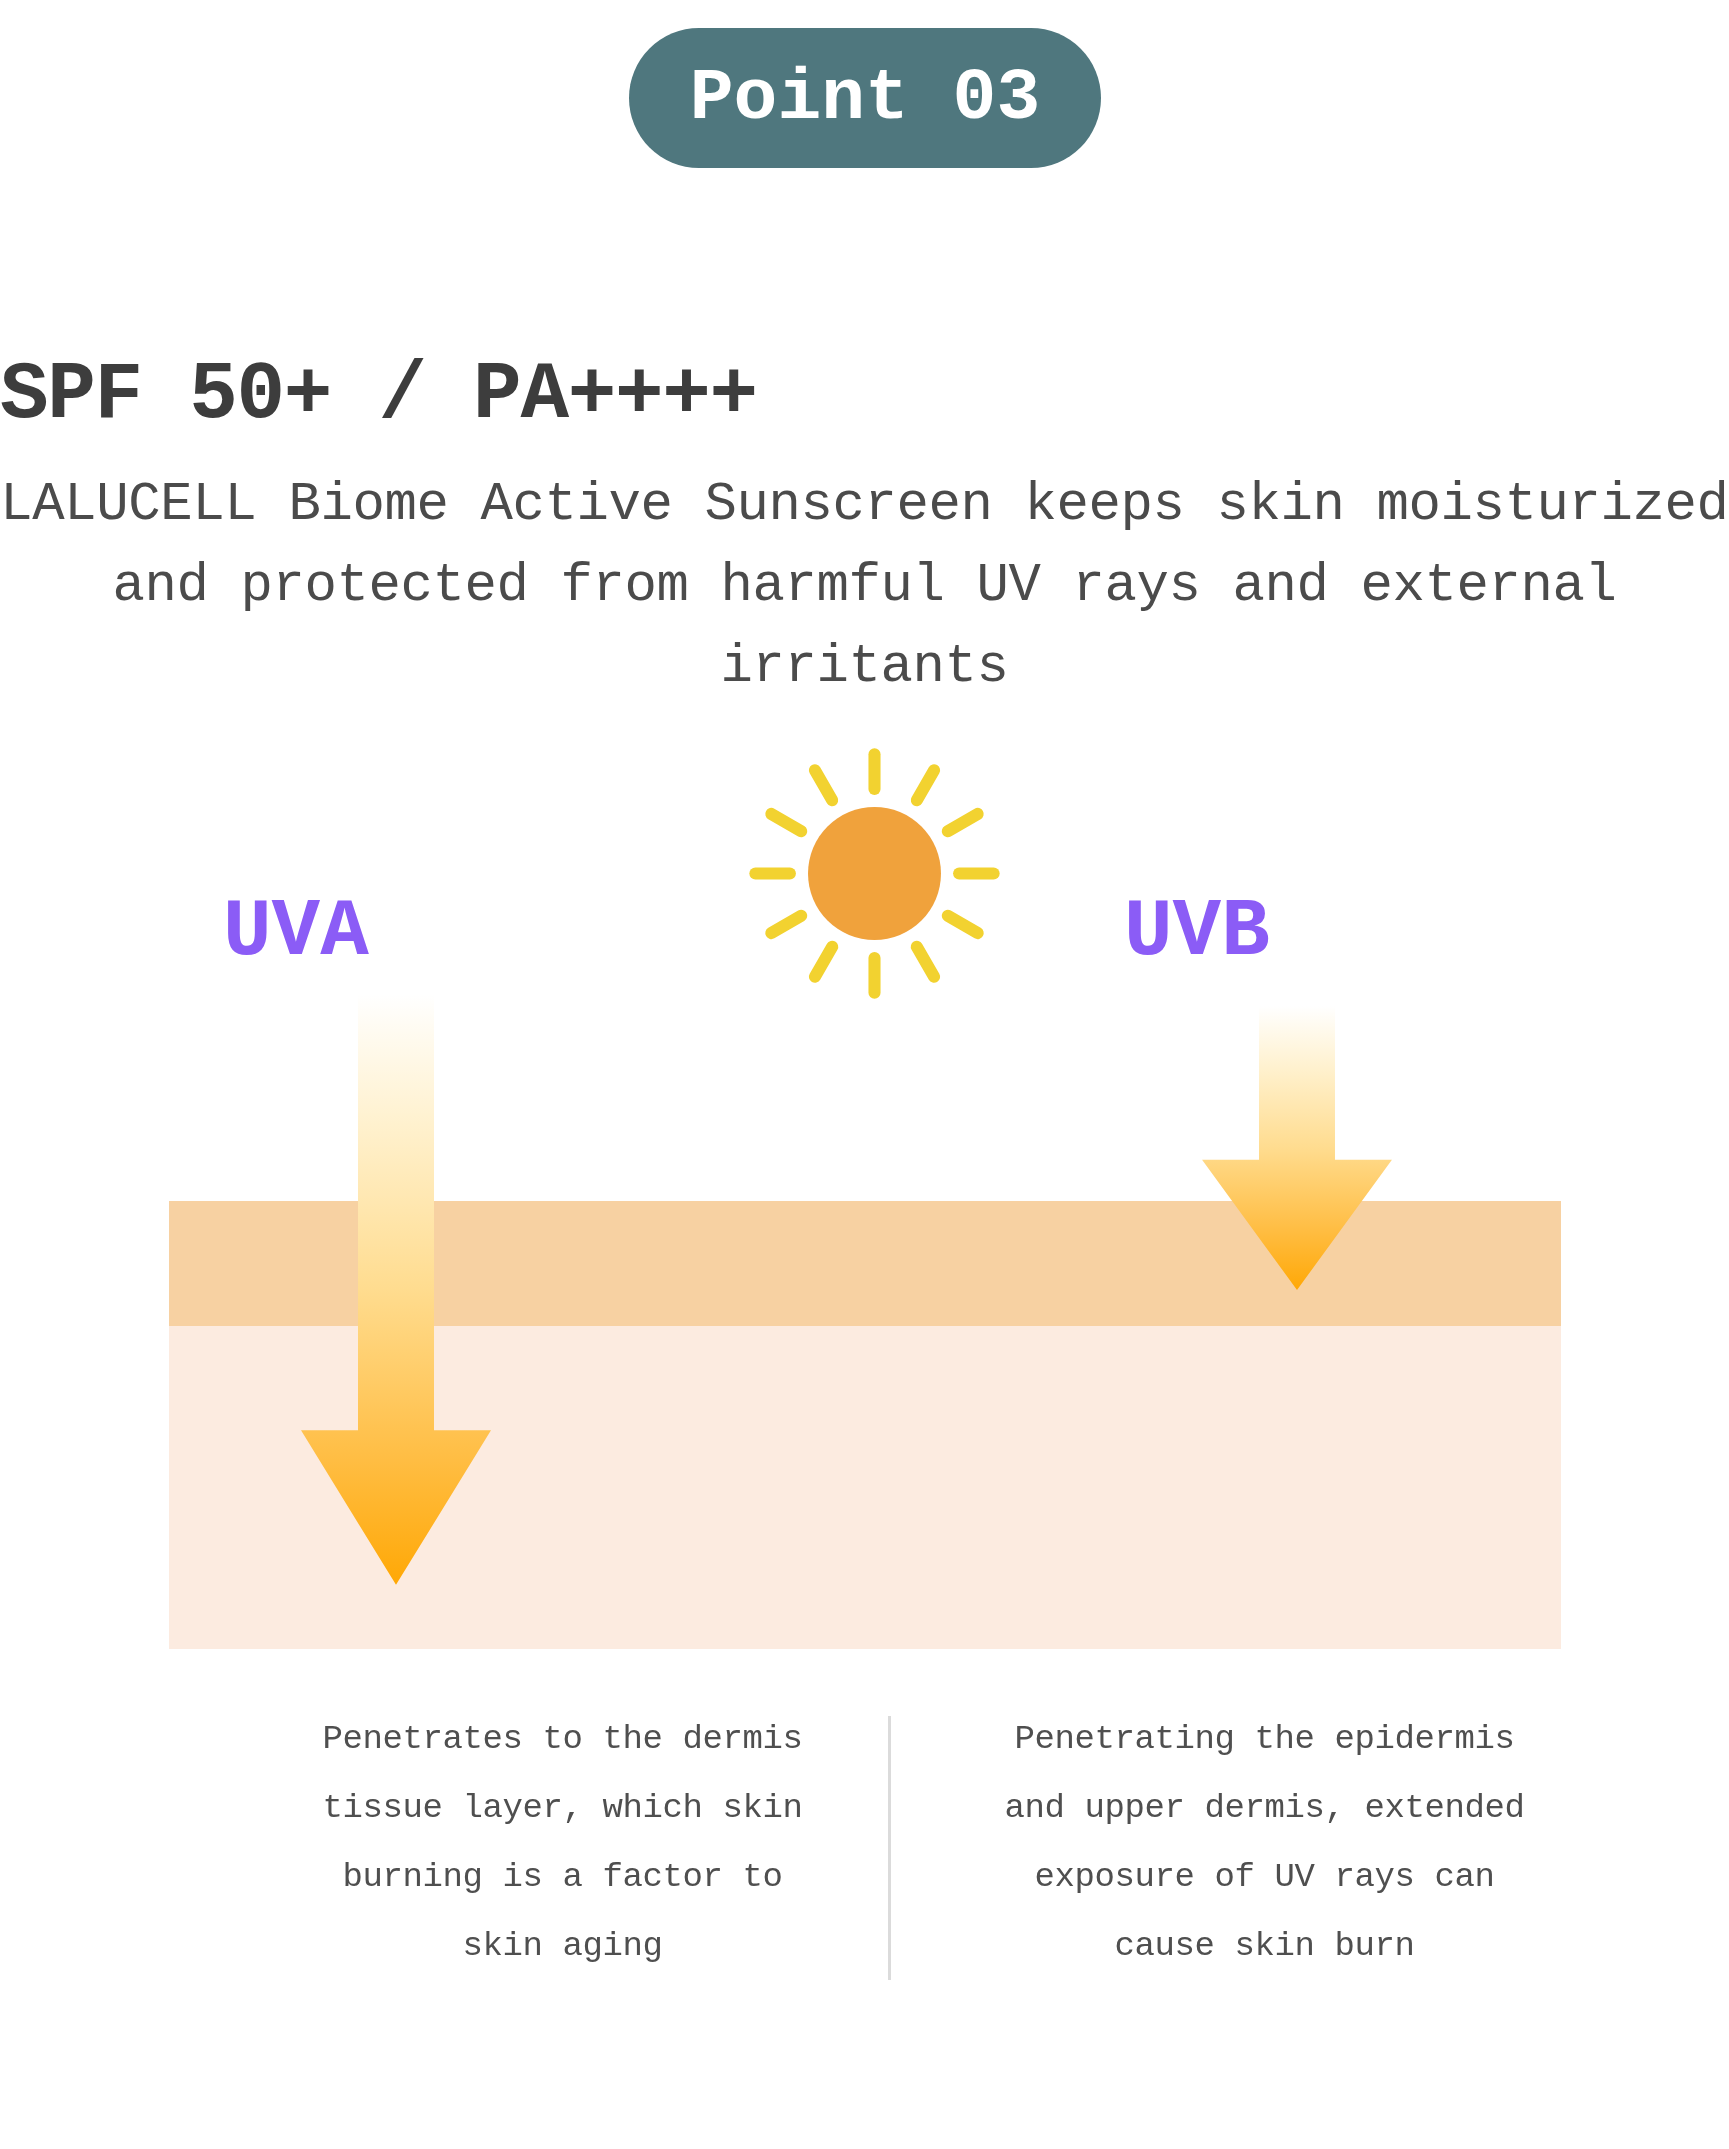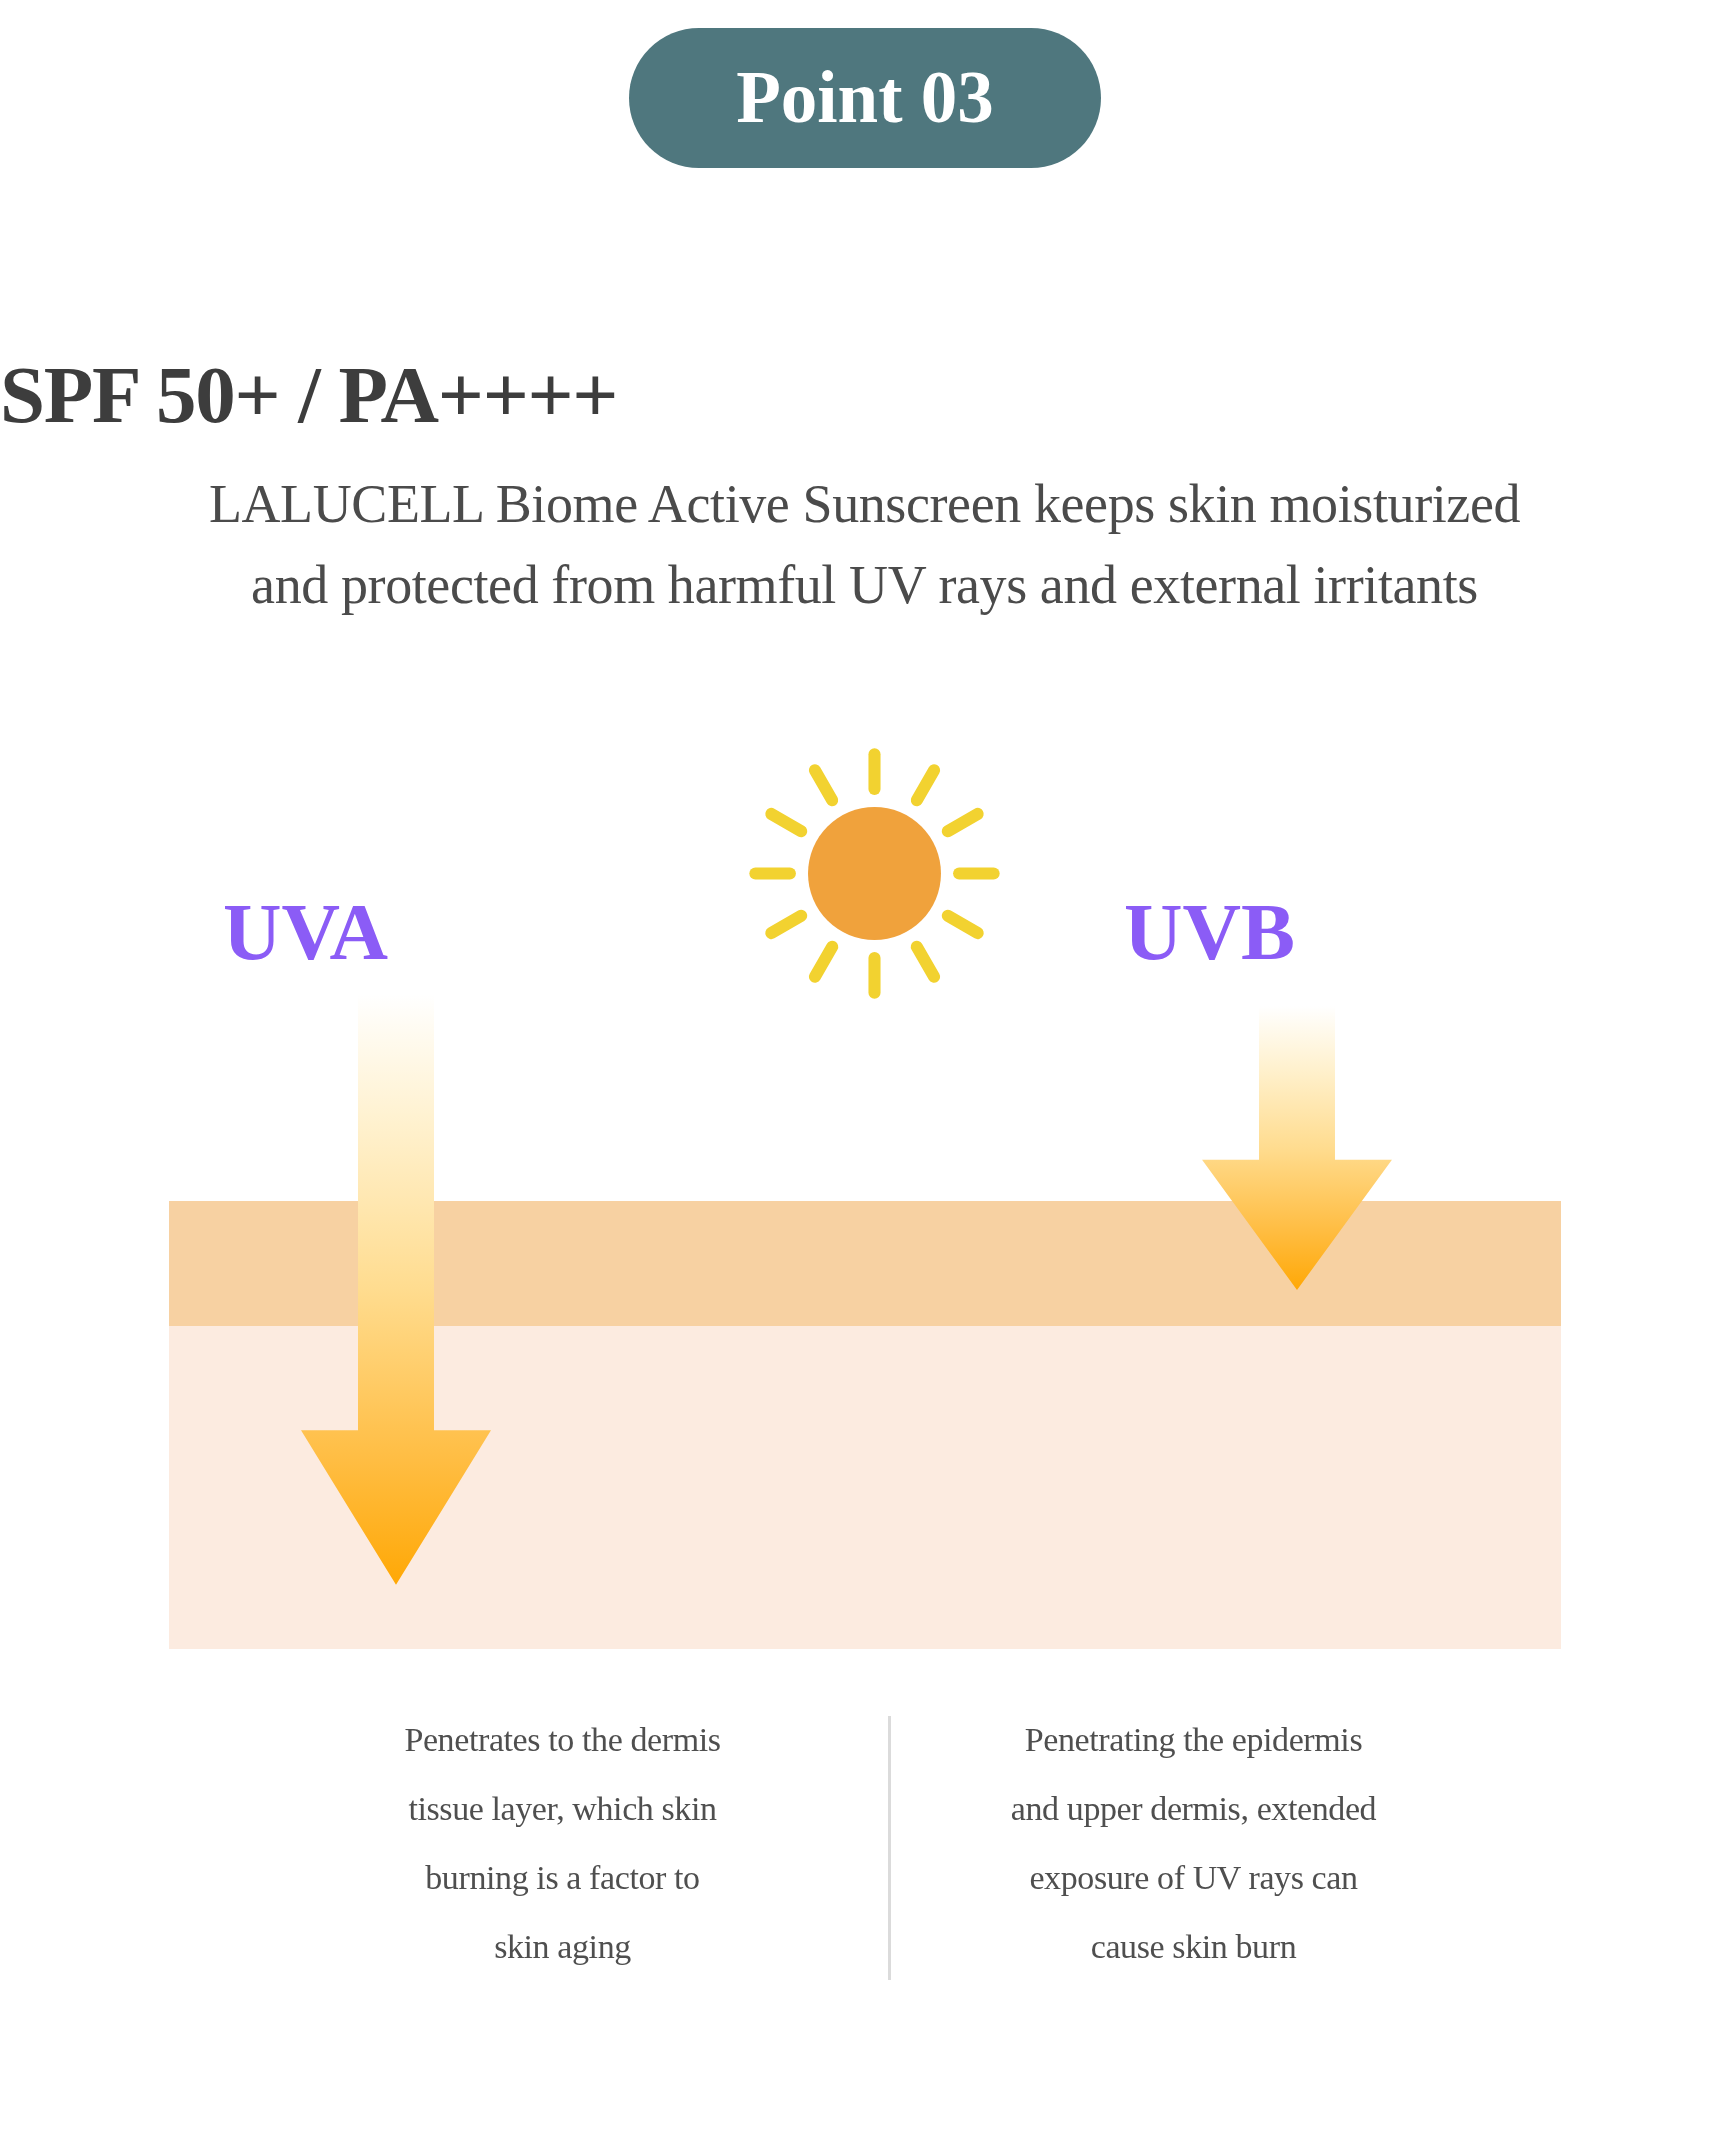--- a/index.html
+++ b/index.html
@@ -2,21 +2,21 @@
 <html style="font-size:14px"><head>
 <meta charset="utf-8">
 <style>
   html,body{margin:0;padding:0;background:#ffffff;}
   .page{
     position:relative;
     width:1729px;
     height:1992px;
     overflow:hidden;
     background:#ffffff;
-    font-family:Liberation Serif, serif;
+    font-family:Liberation Mono, monospace;
     color:#3d3d3d;
     border-radius:19px;
   }
   .abs{position:absolute;}
   .badge{
     left:629px; top:28px; width:472px; height:140px;
     background:#4F777E; border-radius:71px;
     display:flex; align-items:center; justify-content:center;
   }
   .badge span{
@@ -54,21 +54,21 @@
     background:#FCEBE0;
   }
   .uva-arrow{left:301px; top:994px;}
   .uvb-arrow{left:1202px; top:1006px;}
   .caption{
     width:623px; text-align:center;
     font-size:34px; line-height:69px; font-weight:400;
     color:#4f4f4f; white-space:pre-line; letter-spacing:-0.4px;
   }
   .caption-left{left:251px; top:1705px;}
-  .caption-right{left:882px; top:1705px;text-align:center;}
+  .caption-right{left:953px; top:1705px;text-align:center;}
   .divider{
     left:888px; top:1716px; width:2.6px; height:264px;
     background:#DBDBDB;
   }
   .gray-panel{
     left:446px; top:2087px; width:1129px; height:190px;
     background:#F4F4F4;
   }
   .panel-title{
     left:553px; top:2124px; width:1038px;

